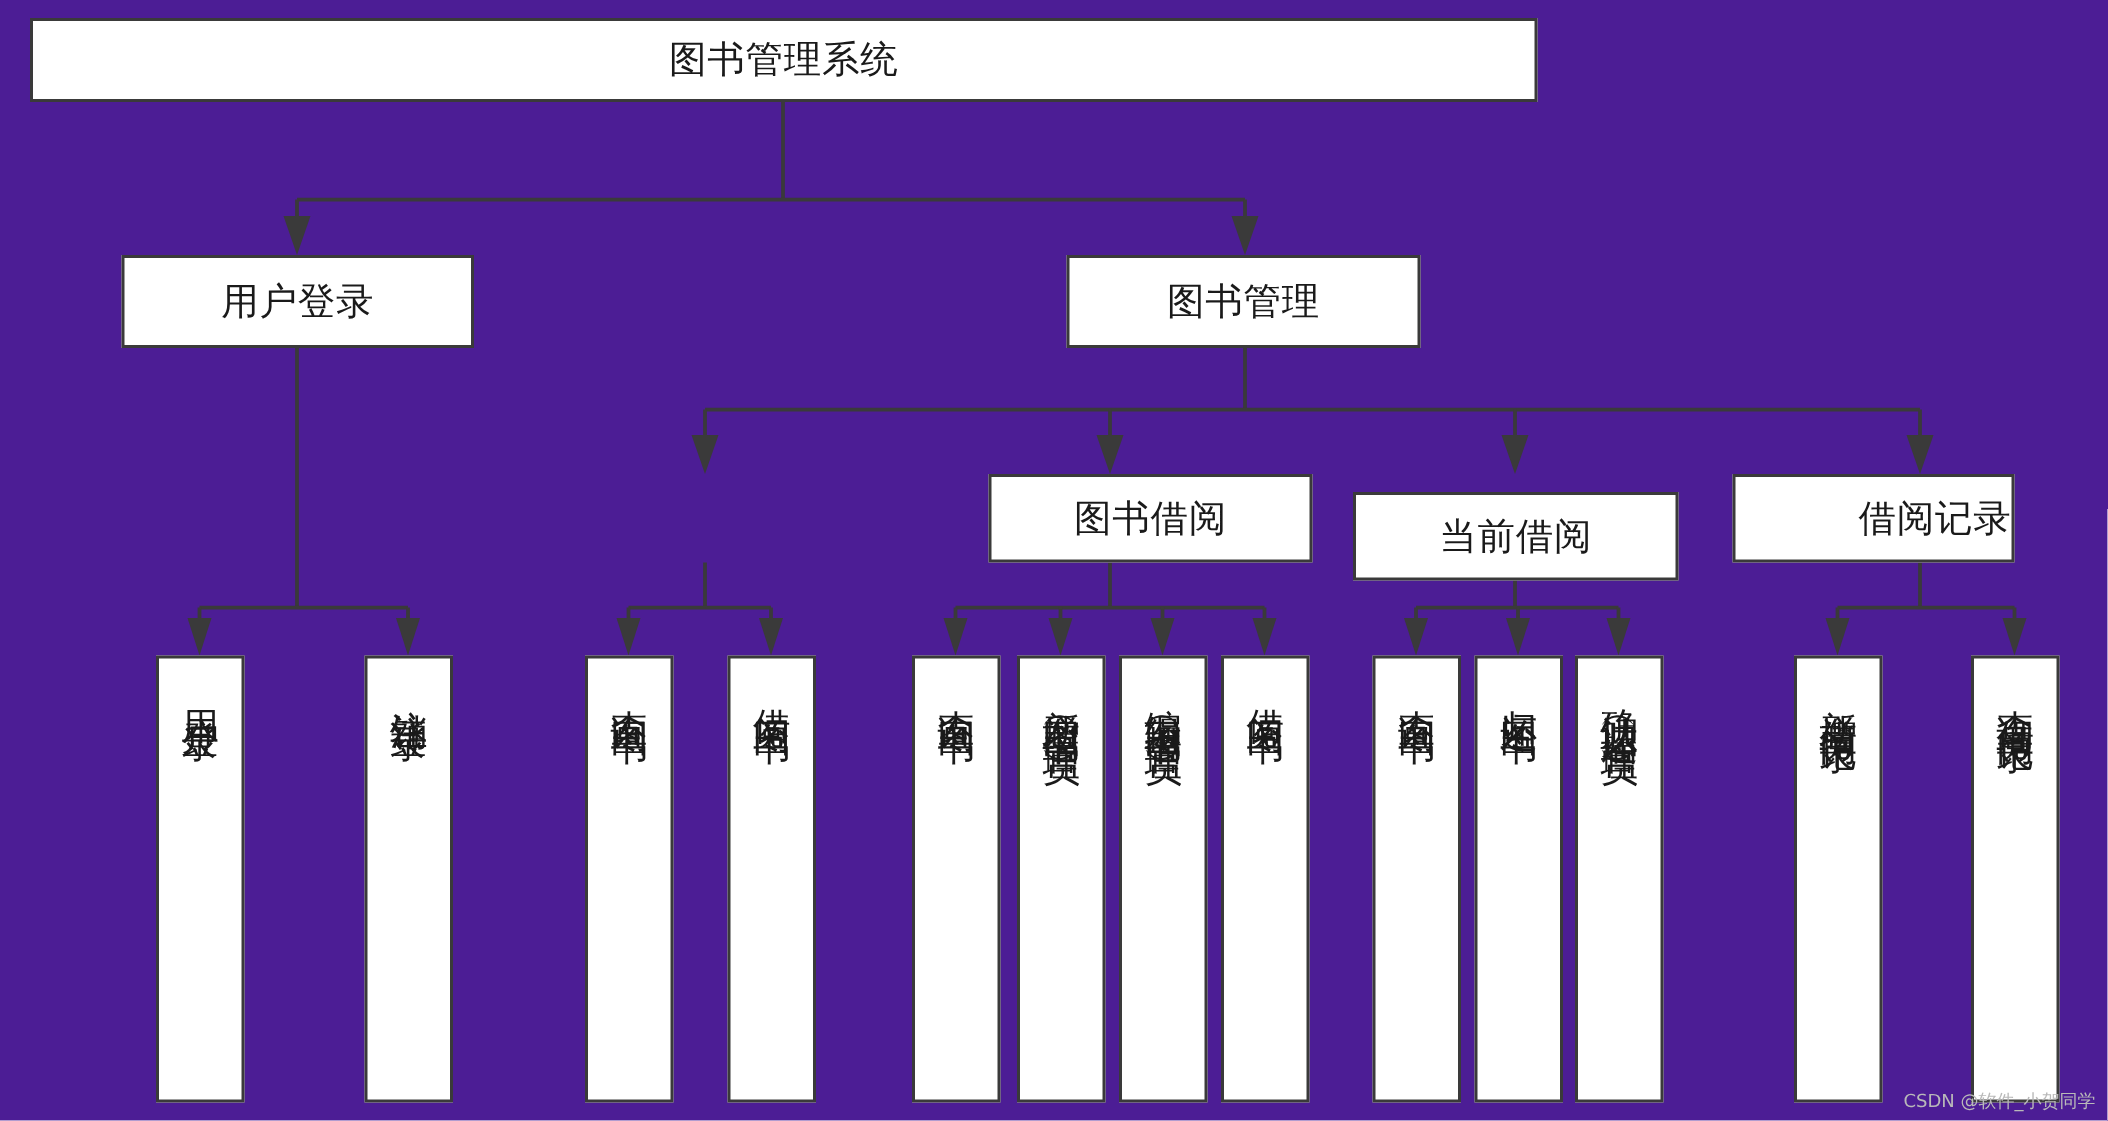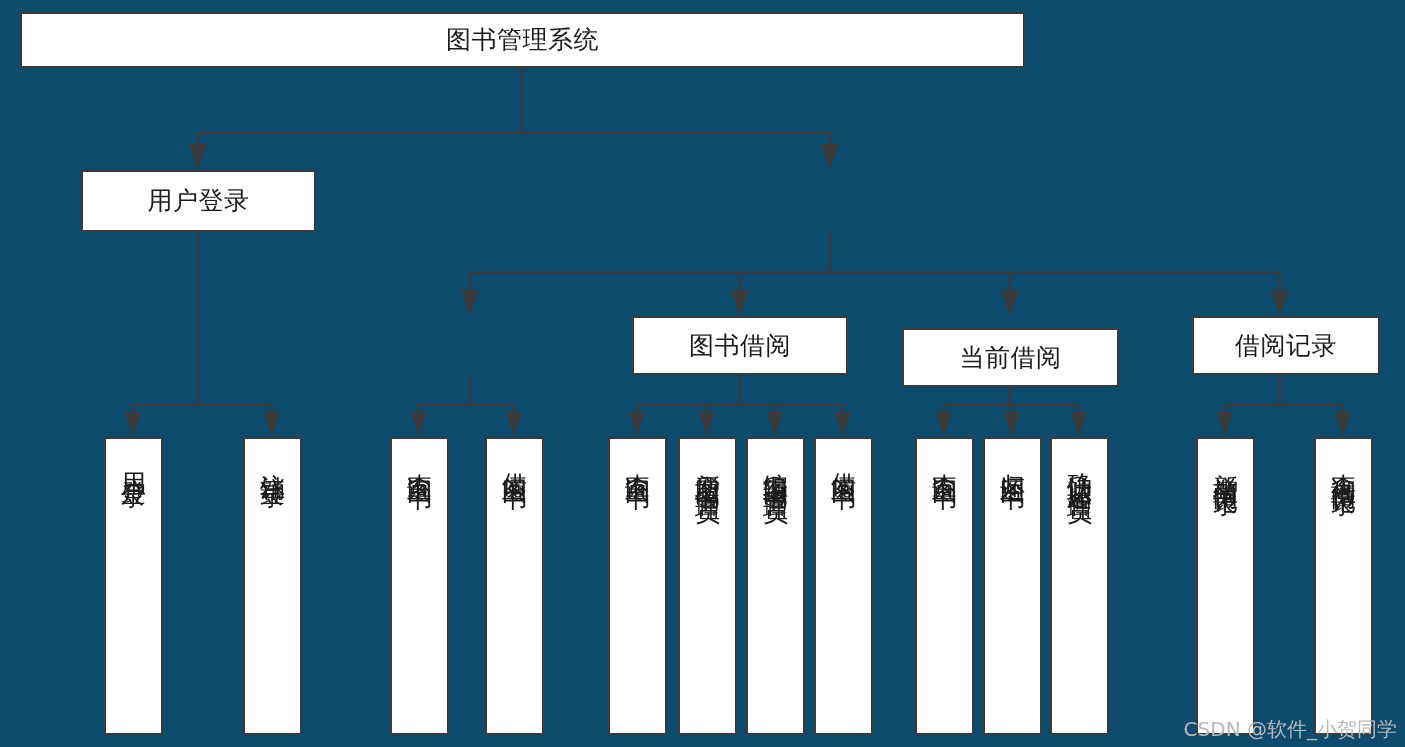--- a/index.html
+++ b/index.html
@@ -7,21 +7,21 @@
     padding: 0;
     background: #ffffff;
   }
   body {
     font-family: "DejaVu Sans", "Liberation Sans", sans-serif;
   }
   #canvas {
     position: relative;
     width: 1405px;
     height: 747px;
-    background: #0c4a6e;
+    background: #4c1d95;
     overflow: hidden;
   }
   .node {
     position: absolute;
     box-sizing: border-box;
     border: 2.5px solid #3a3a3a;
     background: #ffffff;
     display: flex;
     align-items: center;
     justify-content: center;
@@ -67,21 +67,21 @@
   }
   svg.wires path, svg.wires line {
     stroke: #3a3a3a;
     stroke-width: 2.5;
     fill: none;
   }
   .watermark {
     position: absolute;
     right: 8px;
     bottom: 4px;
-    font-size: 20px;
+    font-size: 12px;
     color: #b9b9b9;
     z-index: 5;
     white-space: nowrap;
     font-family: "DejaVu Sans", "Liberation Sans", sans-serif;
   }
 </style>
 </head>
 <body>
 
 <div id="canvas">
@@ -149,28 +149,31 @@
     <polygon points="1343,437 1335,412 1351,412" fill="#3a3a3a" stroke="none"></polygon>
   </svg>
 
   <div class="node root horiz" style="left:20px; top:12px; width:1005px; height:56px;">
     <span class="label">图书管理系统</span>
   </div>
 
   <div class="node horiz" style="left:81px; top:170px; width:235px; height:62px;">
     <span class="label">用户登录</span>
   </div>
-
-  <div class="node horiz" style="left:632px; top:316px; width:216px; height:59px;">
+  <div class="node horiz" style="left:711px; top:170px; width:236px; height:62px;">
+    <span class="label">图书管理</span>
+  </div>
+
+  <div class="node horiz" style="left:659px; top:316px; width:216px; height:59px;">
     <span class="label">图书借阅</span>
   </div>
   <div class="node horiz" style="left:902px; top:328px; width:217px; height:59px;">
     <span class="label">当前借阅</span>
   </div>
-  <div class="node horiz" style="left:1192px; top:316px; width:188px; height:59px;">
+  <div class="node horiz" style="left:1155px; top:316px; width:188px; height:59px;justify-content:flex-end;">
     <span class="label">借阅记录</span>
   </div>
 
   <div class="node leaf" style="left:104px; top:437px; width:59px; height:298px;">
     <span class="label">用户登录</span>
   </div>
   <div class="node leaf" style="left:243px; top:437px; width:59px; height:298px;">
     <span class="label">注销登录</span>
   </div>
 

